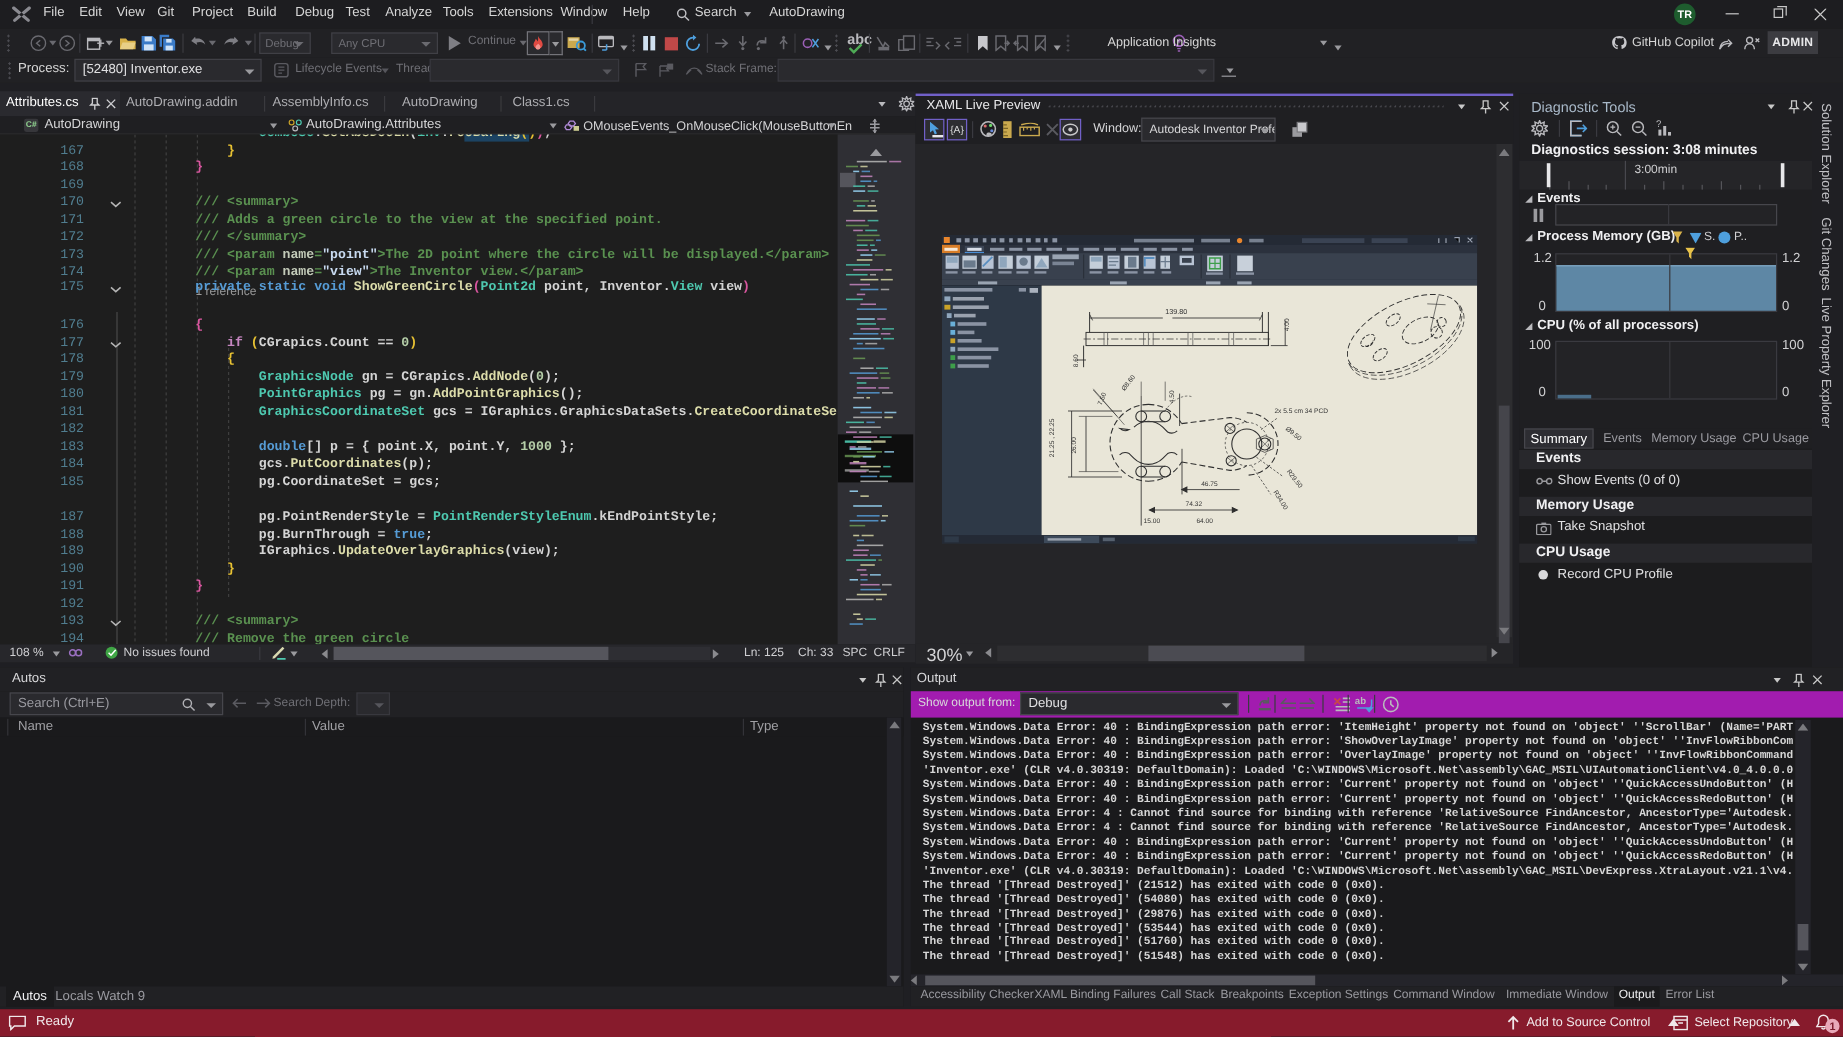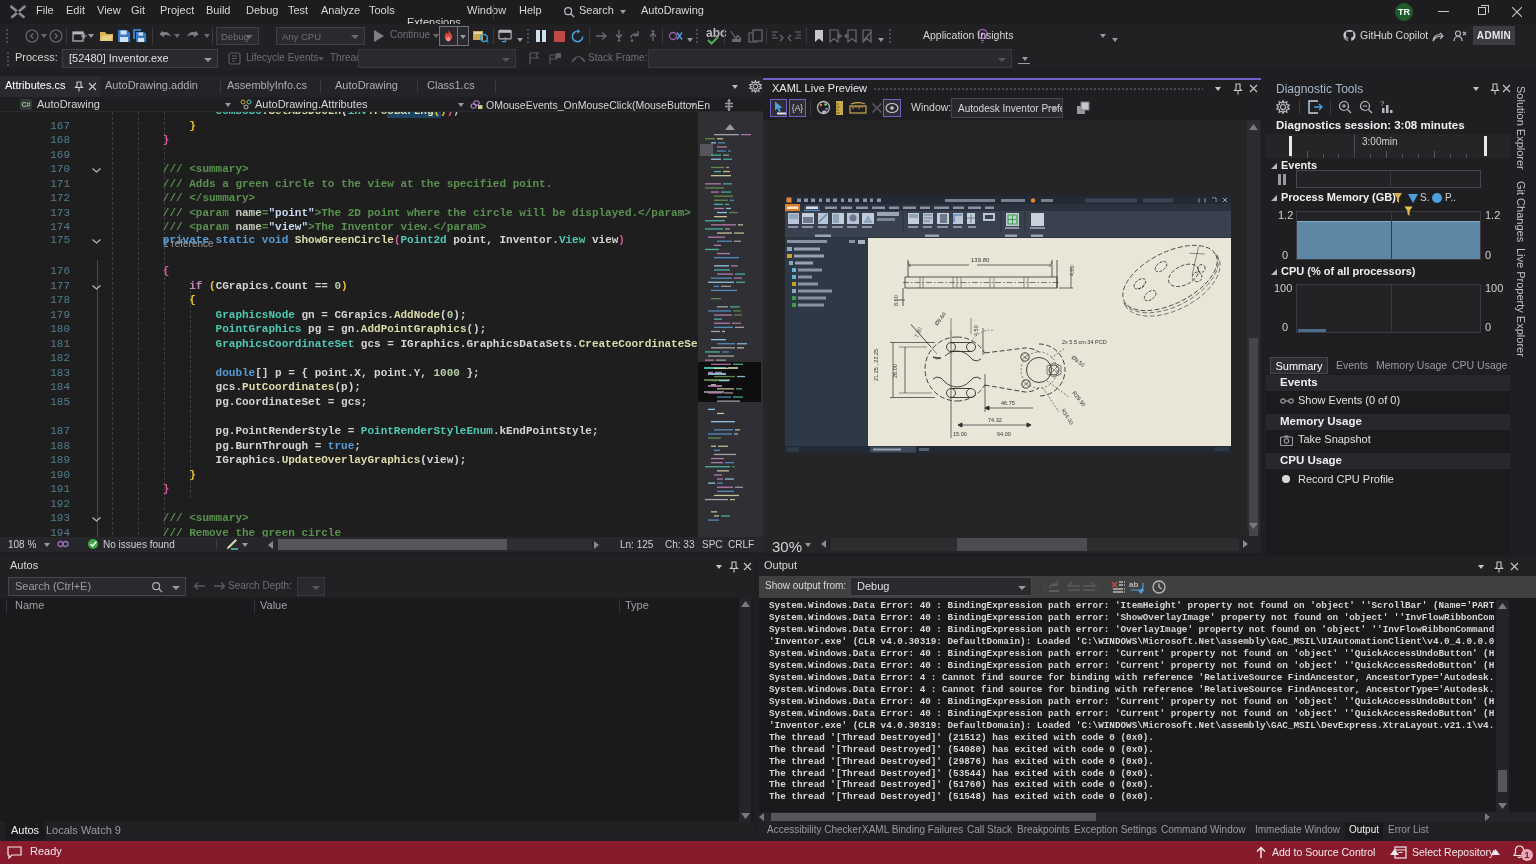--- a/index.html
+++ b/index.html
@@ -28,21 +28,21 @@
 <div class="abs" style="left:36px;top:4px">File</div>
 <div class="abs" style="left:66px;top:4px">Edit</div>
 <div class="abs" style="left:97px;top:4px">View</div>
 <div class="abs" style="left:131px;top:4px">Git</div>
 <div class="abs" style="left:160px;top:4px">Project</div>
 <div class="abs" style="left:206px;top:4px">Build</div>
 <div class="abs" style="left:246px;top:4px">Debug</div>
 <div class="abs" style="left:288px;top:4px">Test</div>
 <div class="abs" style="left:321px;top:4px">Analyze</div>
 <div class="abs" style="left:369px;top:4px">Tools</div>
-<div class="abs" style="left:407px;top:16px">Extensions</div>
+<div class="abs" style="left:407px;top:4px">Extensions</div>
 <div class="abs" style="left:467px;top:4px">Window</div>
 <div class="abs" style="left:519px;top:4px">Help</div>
 <div class="vsep" style="left:493px;top:4px;height:16px"></div>
 <svg class="abs" style="left:563px;top:6px" width="12" height="12" viewBox="0 0 14 14">
         <circle cx="6" cy="6" r="4" fill="none" stroke="#c0c0c4" stroke-width="1.4"></circle>
         <line x1="9" y1="9" x2="13" y2="13" stroke="#c0c0c4" stroke-width="1.4"></line>
       </svg>
 <div class="abs" style="left:579px;top:4px">Search</div>
 <span class="carr abs" style="left:620px;top:10px;border-left-width:3px;border-right-width:3px"></span>
 <div class="abs" style="left:641px;top:4px">AutoDrawing</div>
@@ -1012,21 +1012,21 @@
 <div class="abs" style="left:0;top:0;width:777px;height:20px;background:#212124">
         <span style="position:absolute;left:5px;top:3px;color:#d8d8da">Output</span>
  <span class="carr abs" style="left:719px;top:9px;border-left-width:3.5px;border-right-width:3.5px;border-top-color:#c8c8c8"></span>
  <svg class="abs" style="left:735px;top:5px" width="10" height="12" viewBox="0 0 10 12">
           <path d="M3 1 h4 v5 l1.5 1.5 H1.5 L3 6 Z M5 7.5 v4" fill="none" stroke="#c8c8c8" stroke-width="1.1"></path>
         </svg>
  <svg class="abs" style="left:751px;top:6px" width="9" height="9" viewBox="0 0 9 9">
           <path d="M1 1 L8 8 M8 1 L1 8" stroke="#c8c8c8" stroke-width="1.1"></path>
         </svg>
 </div>
-<div class="abs" style="left:0;top:20px;width:777px;height:22px;background:#404040">
+<div class="abs" style="left:0;top:20px;width:777px;height:22px;background:#a21caf">
  <div class="abs" style="left:6px;top:4px;color:#d8d8da;font-size:10px">Show output from:</div>
  <div class="abs combo" style="left:91px;top:1px;width:182px;height:19px;background:#2a2a2e;border-color:#46464c">
           <span style="position:absolute;left:6px;top:2px;color:#e0e0e2">Debug</span>
           <span class="carr" style="position:absolute;right:5px;top:8px"></span>
         </div>
  <div class="vsep" style="left:281px;top:3px;height:15px"></div>
  <svg class="abs" style="left:288px;top:4px" width="14" height="13" viewBox="0 0 14 13">
           <path d="M3 8 C3 4 7 3 10 5 M10 1 v4.5 h-4.5" fill="none" stroke="#5a5a60" stroke-width="1.3"></path>
           <rect x="2" y="10" width="10" height="2" fill="#5a5a60"></rect>
         </svg>

